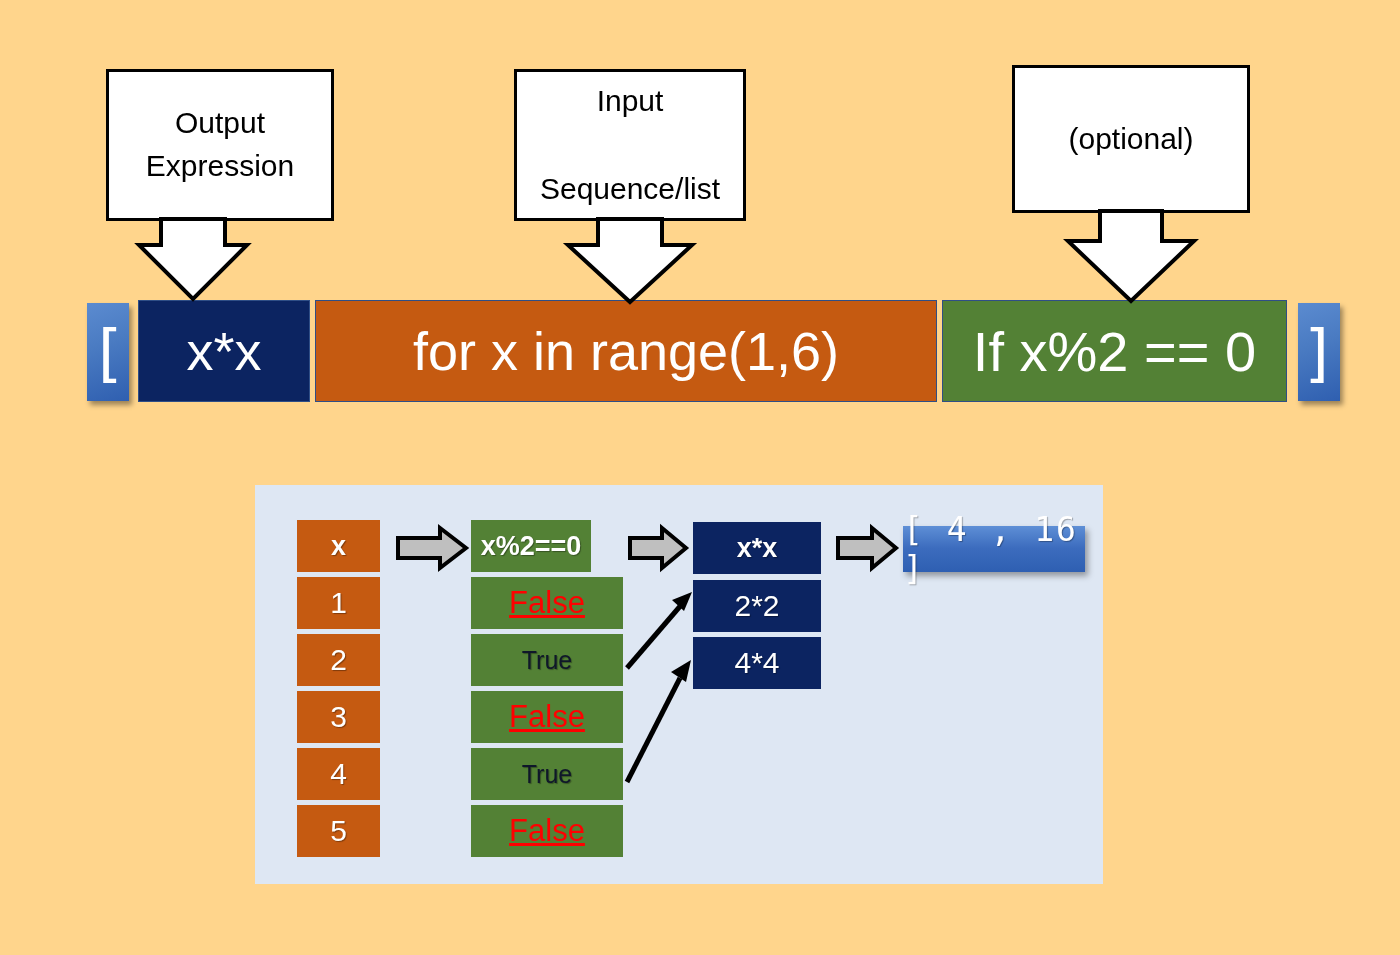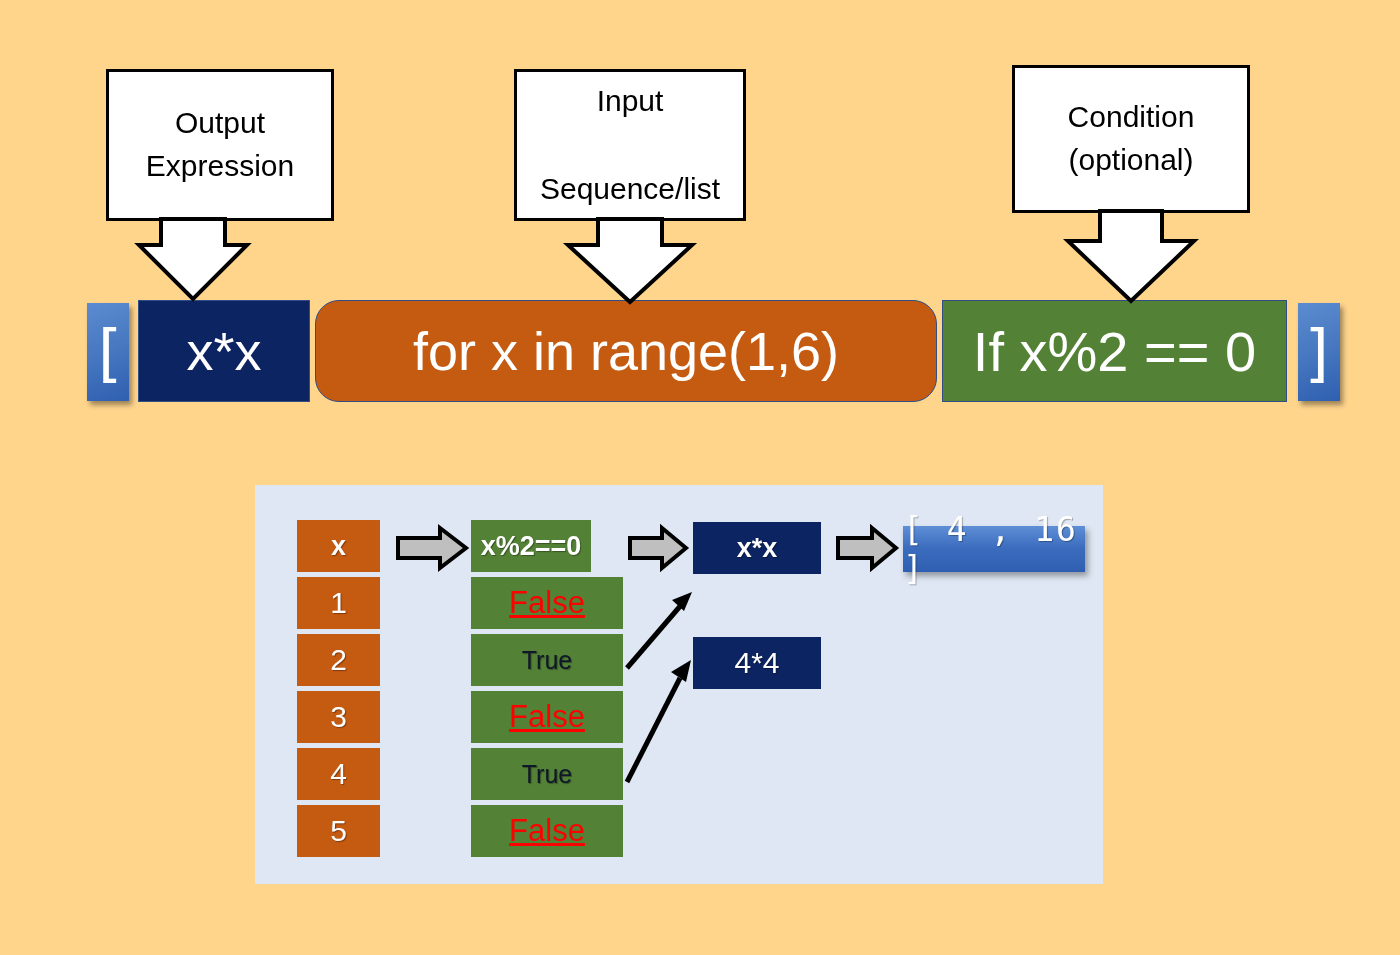--- a/index.html
+++ b/index.html
@@ -55,21 +55,21 @@
     position: absolute;
     display: flex;
     align-items: center;
     justify-content: center;
     color: #FFFFFF;
     box-sizing: border-box;
     border: 1px solid #2F4E86;
     white-space: nowrap;
   }
   .codeseg.navy  { background: #0C2461; }
-  .codeseg.org   { background: #C55A11; border-radius: 24px; }
+  .codeseg.org   { background: #C55A11; }
   .codeseg.grn   { background: #538135; }
 
   
   .panel {
     position: absolute;
     background: #DEE7F3;
   }
   .cell {
     position: absolute;
     box-sizing: border-box;
@@ -119,21 +119,20 @@
     <span class="line">Output</span>
     <span class="line">Expression</span>
   </div>
 
   <div class="callout" style="left:514px; top:69px; width:232px; height:152px;gap:45px;">
     <span class="line">Input</span>
     <span class="line">Sequence/list</span>
   </div>
 
   <div class="callout" style="left:1012px; top:65px; width:238px; height:148px;">
-    <span class="line">Condition</span>
     <span class="line">(optional)</span>
   </div>
 
   <div class="bracket" style="left:87px; top:303px; width:42px; height:98px;">
     <span>[</span>
   </div>
 
   <div class="codeseg navy" style="left:138px; top:300px; width:172px; height:102px; font-size:54px;">
     <span>x*x</span>
   </div>
@@ -185,20 +184,23 @@
   </div>
   <div class="cell green truetxt" style="left:471px; top:748px; width:152px; height:52px;">
     <span>True</span>
   </div>
   <div class="cell green falsetxt" style="left:471px; top:805px; width:152px; height:52px;">
     <span>False</span>
   </div>
 
   <div class="cell navy hdr" style="left:693px; top:522px; width:128px; height:52px;">
     <span>x*x</span>
+  </div>
+  <div class="cell navy" style="left:693px; top:580px; width:128px; height:52px;">
+    <span>2*2</span>
   </div>
   <div class="cell navy" style="left:693px; top:637px; width:128px; height:52px;">
     <span>4*4</span>
   </div>
 
   <div class="result" style="left:903px; top:526px; width:182px; height:46px;">
     <span>[ 4 , 16 ]</span>
   </div>
 
   <svg class="svg-layer" viewBox="0 0 1400 955">

